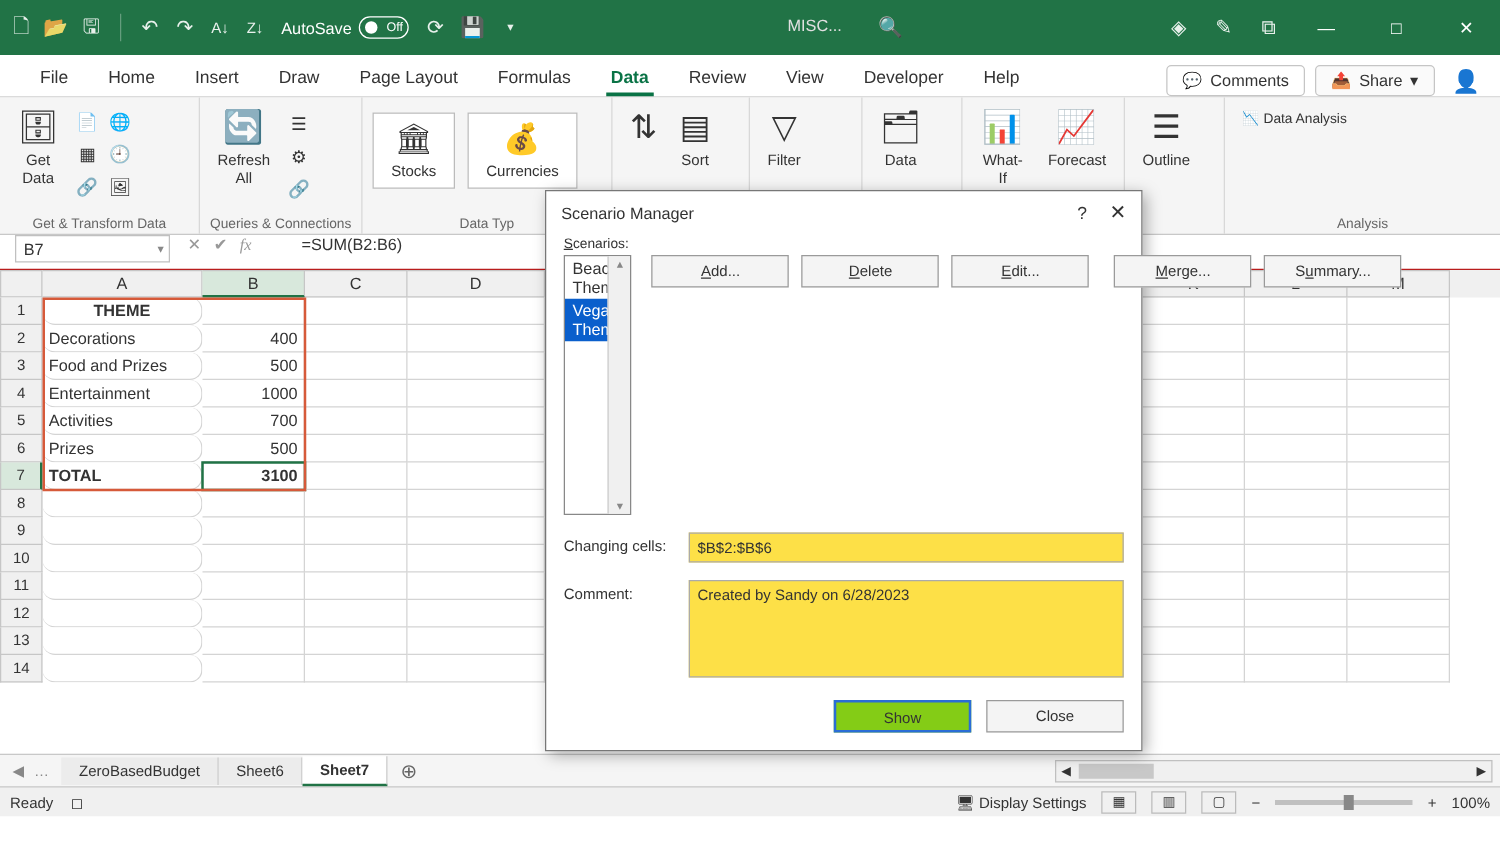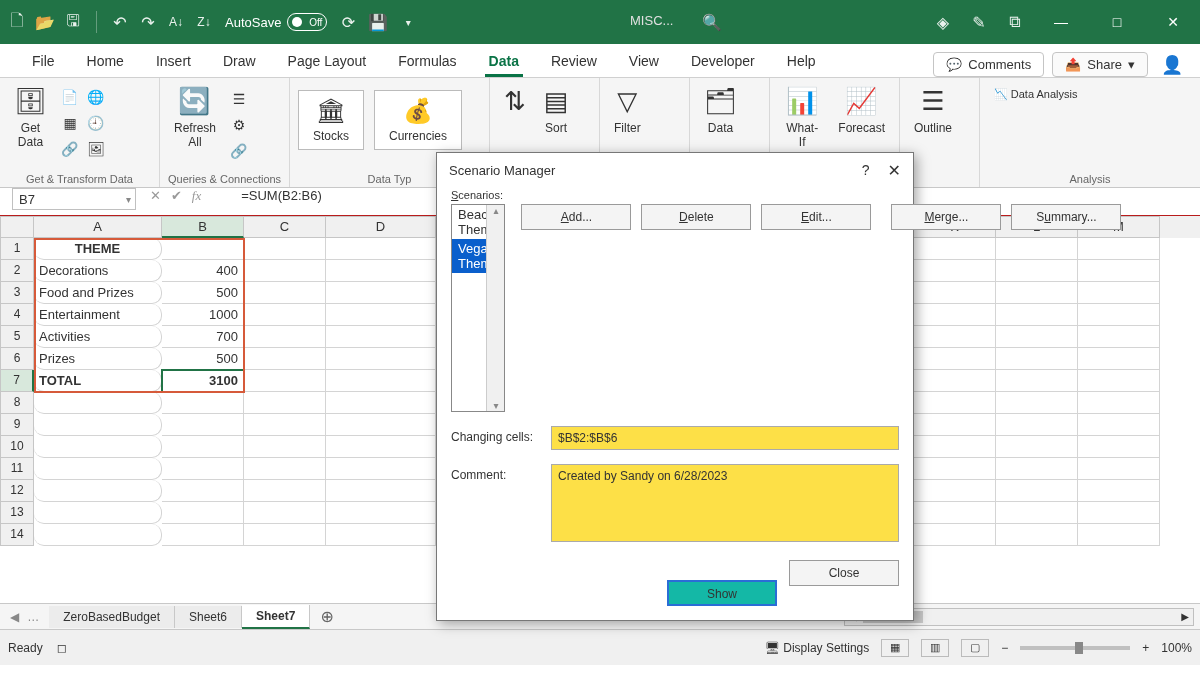--- a/index.html
+++ b/index.html
@@ -65,21 +65,21 @@
 
 .sheet-tabs { height: 26px; border-top: 1px solid #c8c8c8; display: flex; align-items: center; background: #f5f5f5; font-size: 12px; }
 .st-nav { display: flex; gap: 8px; padding: 0 10px; color: #888; }
 .st-tab { padding: 4px 14px; border-right: 1px solid #c8c8c8; background: #ececec; }
 .st-tab.active { background: #fff; font-weight: 600; border-bottom: 2px solid #217346; }
 .st-add { padding: 0 10px; font-size: 16px; color: #666; }
 .hscroll { margin-left: auto; width: 350px; height: 18px; border: 1px solid #c0c0c0; display: flex; align-items: center; margin-right: 6px; background: #f0f0f0; }
 .hscroll .thumb { width: 60px; height: 12px; background: #c8c8c8; margin-left: 2px; }
 
 
-.status { height: 36px; background: #f0f0f0; border-top: 1px solid #c8c8c8; display: flex; align-items: center; font-size: 12px; padding: 0 8px; gap: 14px; }
+.status { height: 24px; background: #f0f0f0; border-top: 1px solid #c8c8c8; display: flex; align-items: center; font-size: 12px; padding: 0 8px; gap: 14px; }
 .status-right { margin-left: auto; display: flex; align-items: center; gap: 12px; }
 .view-btn { width: 28px; height: 18px; border: 1px solid #bbb; display: flex; align-items: center; justify-content: center; font-size: 11px; }
 .slider { width: 110px; height: 4px; background: #c0c0c0; position: relative; }
 .slider .knob { position: absolute; left: 50%; top: -4px; width: 8px; height: 12px; background: #888; }
 
 
 .dialog { position: absolute; left: 436px; top: 152px; width: 478px; background: #fff; border: 1px solid #777; box-shadow: 3px 3px 12px rgba(0,0,0,.35); }
 .dlg-title { height: 34px; display: flex; align-items: center; padding: 0 12px; font-size: 13px; }
 .dlg-title .spacer { flex: 1; }
 .dlg-title .q { margin-right: 18px; font-size: 14px; }
@@ -92,21 +92,21 @@
 .list-item { padding: 2px 6px; }
 .list-item.sel { background: #0a5fcc; color: #fff; }
 .listbox .sb { position: absolute; right: 0; top: 0; bottom: 0; width: 18px; background: #f0f0f0; border-left: 1px solid #ccc; display: flex; flex-direction: column; justify-content: space-between; align-items: center; font-size: 10px; color: #888; }
 .btn-col { display: flex; flex-direction: row; gap: 10px; }
 .dlg-btn { width: 110px; height: 26px; border: 1px solid #9a9a9a; background: #f4f4f4; font-size: 12px; text-align: center; line-height: 24px; }
 .field-row { display: flex; align-items: flex-start; margin-top: 14px; gap: 8px; }
 .field-lab { width: 92px; font-size: 12px; padding-top: 4px; }
 .field-box { flex: 1; border: 1px solid #aaa; background: #fde047; padding: 4px 6px; font-size: 12px; }
 .comment-box { height: 78px; }
 .dlg-foot { display: flex; justify-content: flex-end; gap: 12px; margin-top: 18px; }
-.dlg-foot .dlg-btn.primary { border: 2px solid #2a6dd6; background: #14b8a6; margin-top: 20px; }
+.dlg-foot .dlg-btn.primary { border: 2px solid #2a6dd6; background: #84cc16; }
 </style>
 </head>
 <body>
 
 <div class="titlebar">
   <div class="tb-group">
     <span class="tb-icon">🗋</span>
     <span class="tb-icon">📂</span>
     <span class="tb-icon">🖫</span>
     <span class="tb-sep"></span>

